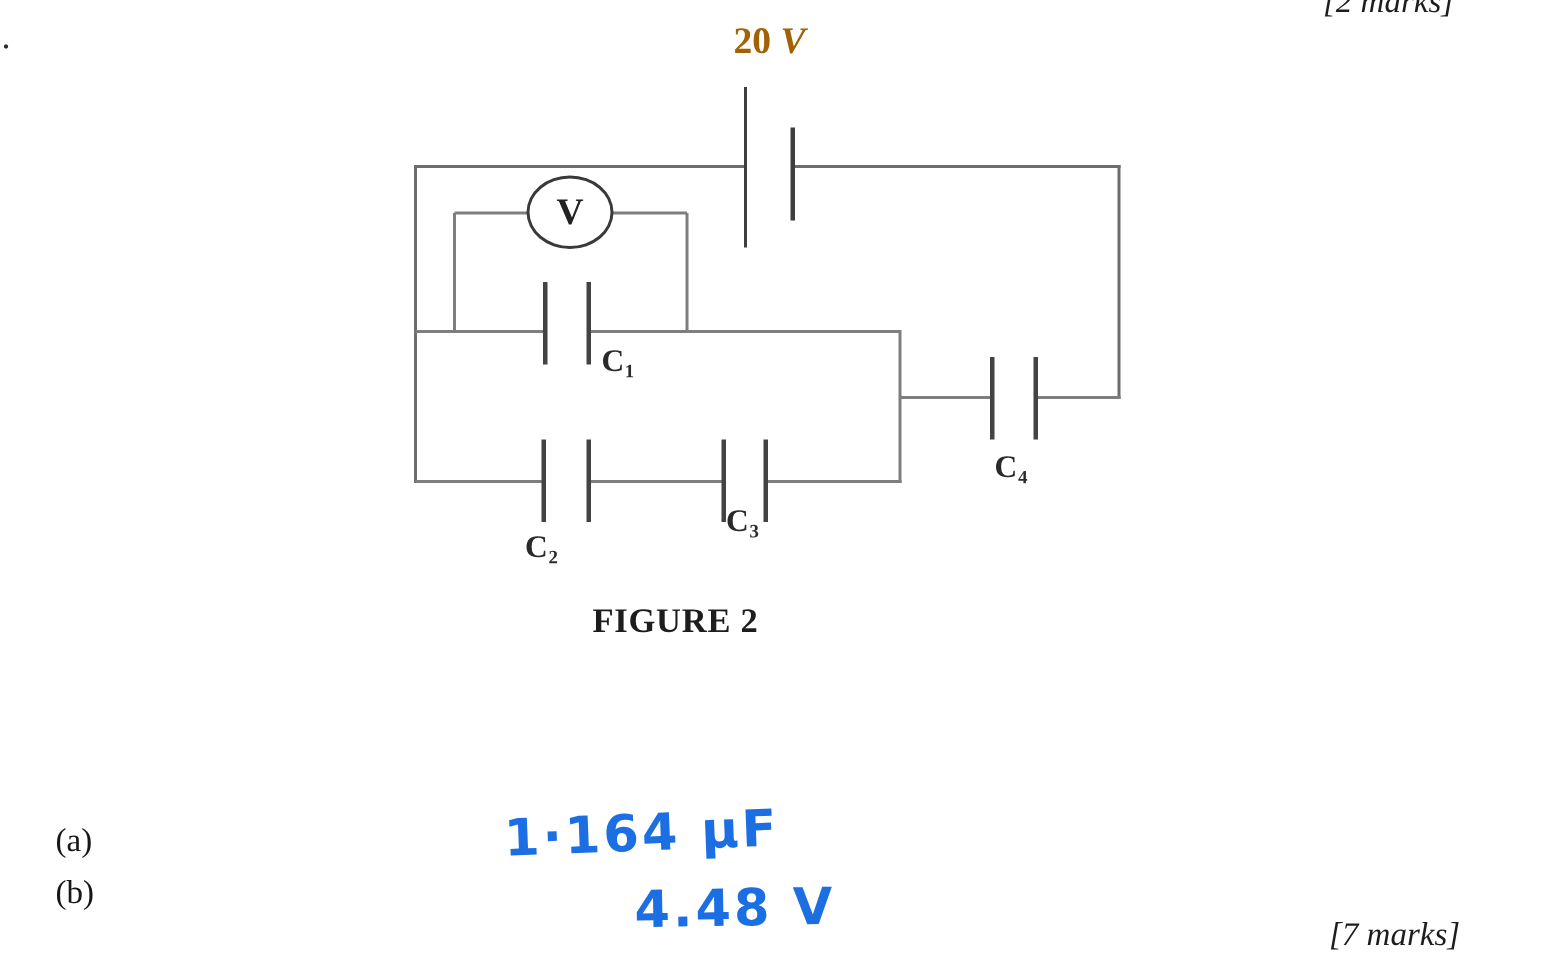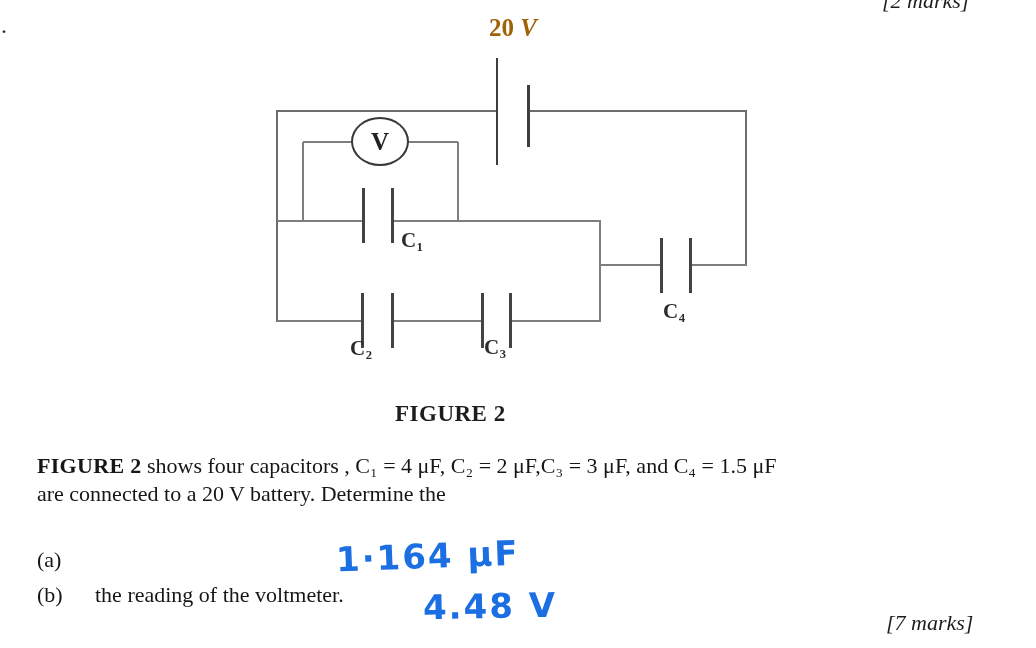--- a/index.html
+++ b/index.html
@@ -76,45 +76,40 @@
         <span>V</span>
       </div>
 
     <div class="h" style="left:277px;top:320px;width:85px;"></div>
     <div class="h" style="left:393px;top:320px;width:89px;"></div>
     <div class="h" style="left:511px;top:320px;width:90px;"></div>
     <div class="plate" style="left:361px;top:293px;height:55px;"></div>
     <div class="plate" style="left:391px;top:293px;height:55px;"></div>
     <div class="plate" style="left:481px;top:293px;height:55px;"></div>
     <div class="plate" style="left:509px;top:293px;height:55px;"></div>
-    <div class="clabel" style="left:350px;top:336px;">C₂</div>
+    <div class="clabel" style="left:350px;top:352px;">C₂</div>
     <div class="clabel" style="left:484px;top:335px;">C₃</div>
 
     <div class="v" style="left:599px;top:220px;height:102px;"></div>
 
     <div class="h" style="left:600px;top:264px;width:60px;"></div>
     <div class="h" style="left:691px;top:264px;width:56px;"></div>
     <div class="plate" style="left:660px;top:238px;height:55px;"></div>
     <div class="plate" style="left:689px;top:238px;height:55px;"></div>
     <div class="clabel" style="left:663px;top:299px;">C₄</div>
 
     <div class="figcaption">FIGURE 2</div>
   </div>
 
-  <div class="statement">
-    <b>FIGURE 2</b><span> shows four capacitors , C₁ = 4 μF, C₂ = 2 μF,C₃ = 3 μF, and C₄ = 1.5 μF</span><br>
-    <span>are connected to a 20 V battery. Determine the</span>
-  </div>
 
   <div class="item" style="top:547px;">
     <span class="ilabel">(a)</span>
   </div>
   <div class="item" style="top:582px;">
     <span class="ilabel">(b)</span>
-    <span>the reading of the voltmeter.</span>
   </div>
 
   <div class="answer answer-a">1·164 μF</div>
   <div class="answer answer-b">4.48 V</div>
 
   <div class="marks marks-bottom">[7 marks]</div>
 
 </div>
 
 </body></html>

